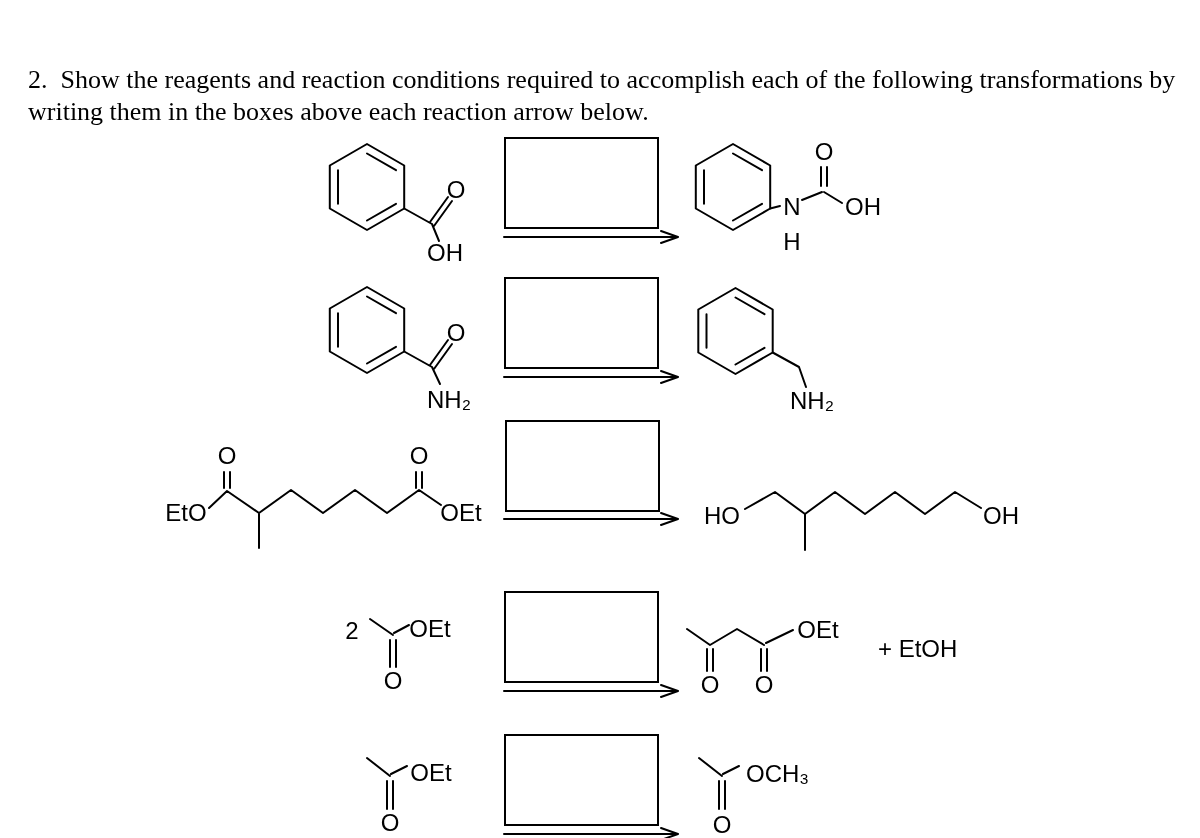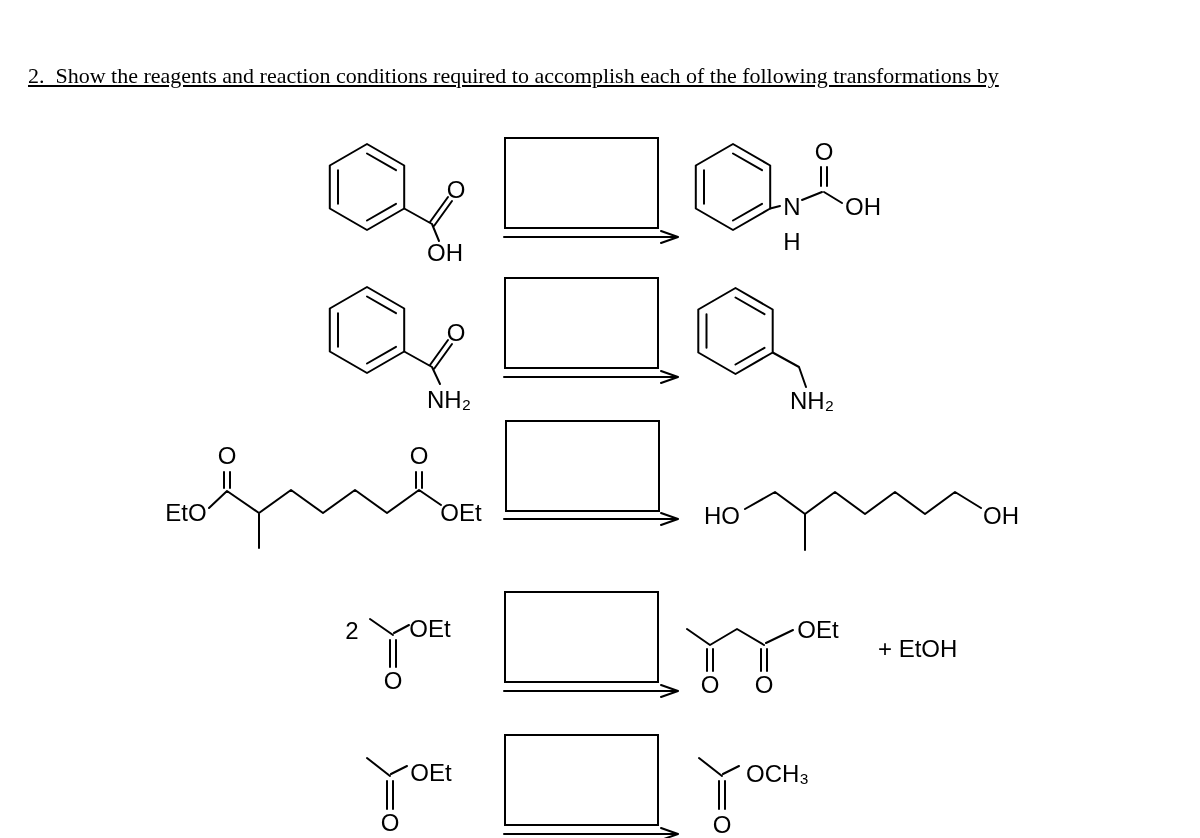--- a/index.html
+++ b/index.html
@@ -2,37 +2,37 @@
 <html><head>
 <meta charset="utf-8">
 <style>
   html,body{margin:0;padding:0;background:#ffffff;}
   .page{
     position:relative;width:1200px;height:838px;background:#fff;overflow:hidden;
     font-family:"Liberation Serif","DejaVu Serif",serif;color:#000;
   }
   .title{
     position:absolute;left:28px;top:38px;width:1160px;
-    font-size:22px;line-height:32px;white-space:pre-wrap;color:#000;text-decoration:underline;
+    font-size:26px;line-height:32px;white-space:pre-wrap;color:#000;
   }
   svg.scene{position:absolute;left:0;top:0;}
   svg.scene text{
     font-family:"Liberation Sans","DejaVu Sans",sans-serif;
     font-size:24px;fill:#000;
   }
   .bond{stroke:#000;stroke-width:2;fill:none;stroke-linecap:round;stroke-linejoin:round;}
   .box{fill:none;stroke:#000;stroke-width:2;}
   .arrow{stroke:#000;stroke-width:2;fill:none;stroke-linecap:round;stroke-linejoin:round;}
 </style>
 </head>
 <body>
 
 <div class="page">
 
-  <p class="title"><span>2.  Show the reagents and reaction conditions required to accomplish each of the following transformations by</span><br></p>
+  <p class="title"><span>2.  Show the reagents and reaction conditions required to accomplish each of the following transformations by</span><br><span>writing them in the boxes above each reaction arrow below.</span></p>
 
   <svg class="scene" width="1200" height="838" viewBox="0 0 1200 838">
 
     <g>
       <g>
         <path class="bond" d="M367,144 L404.2,165.5 L404.2,208.5 L367,230 L329.8,208.5 L329.8,165.5 Z
              M367,153.5 L396,170.2 M396,203.8 L367,220.5 M338,203.8 L338,170.2"></path>
         <path class="bond" d="M404.2,208.5 L432,224 M432,224 L439,241
              M430,222 L448,197 M434,226 L452,201"></path>
         <text x="456" y="198" text-anchor="middle">O</text>

